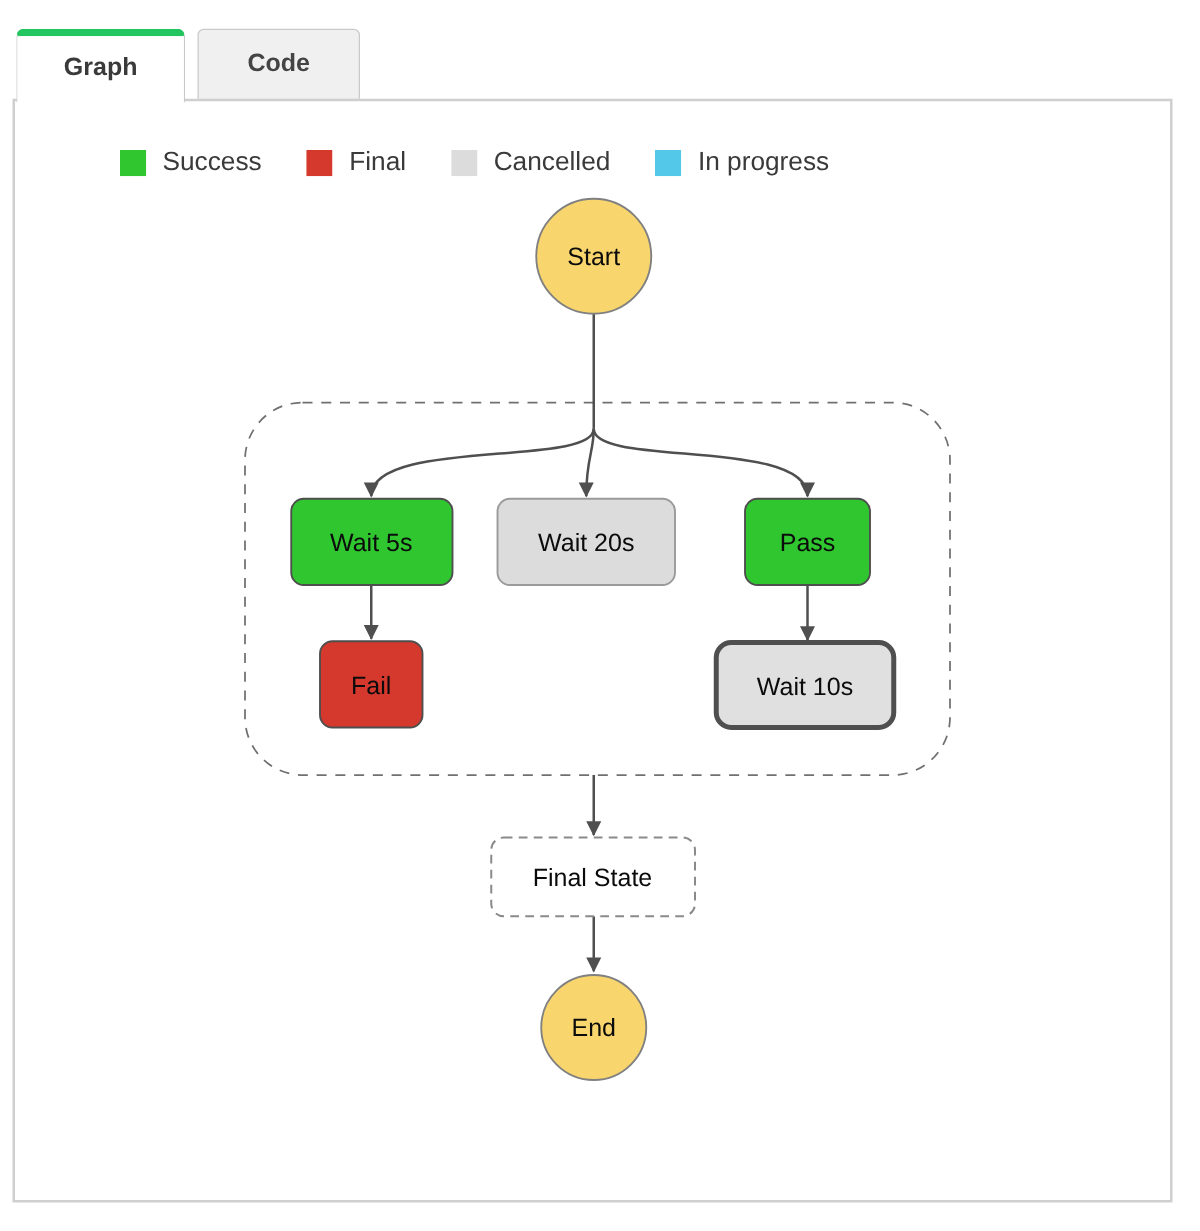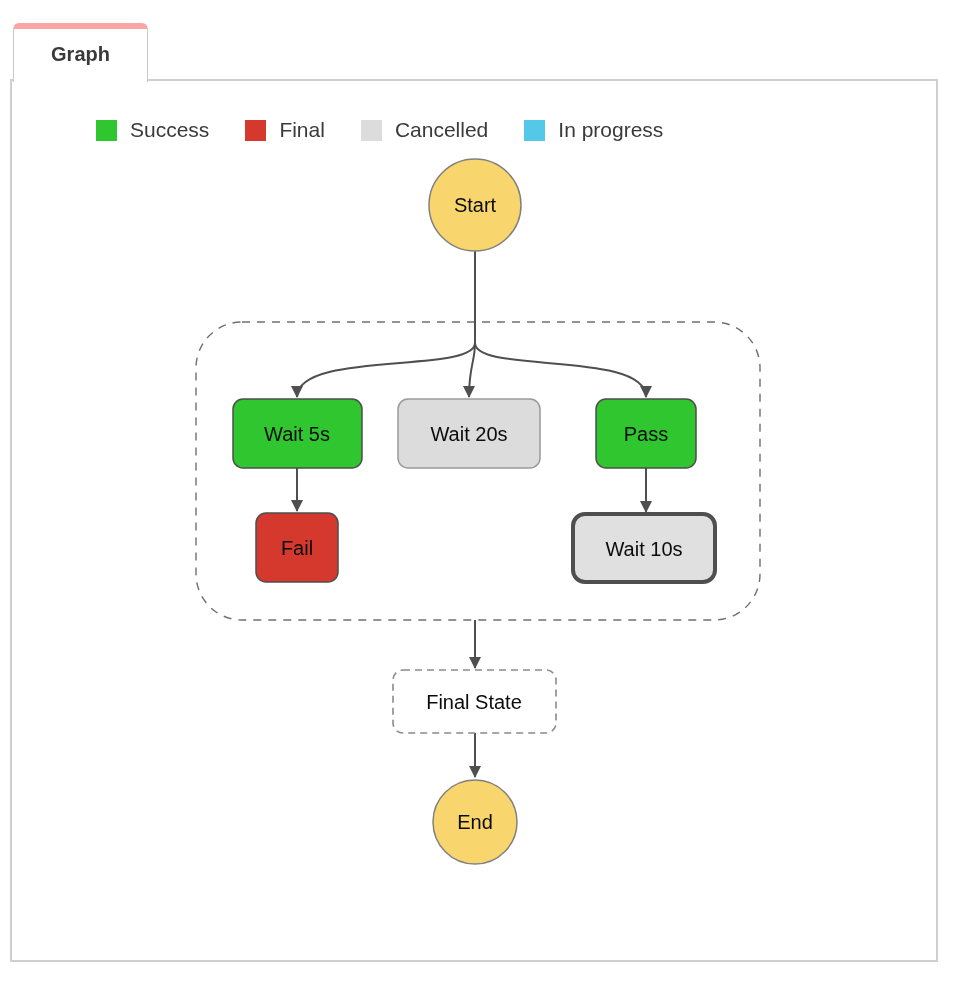--- a/index.html
+++ b/index.html
@@ -4,21 +4,21 @@
 <style>
   html,body{margin:0;padding:0;background:#ffffff;}
   #page{position:relative;width:960px;height:985px;background:#fff;
         font-family:"Liberation Sans", sans-serif;overflow:hidden;}
 
   
   .tab{position:absolute;top:23px;box-sizing:border-box;text-align:center;
        font-size:20px;font-weight:bold;color:#3a3a3a;cursor:pointer;}
   #tab-graph{left:13px;width:135px;height:59px;background:#ffffff;z-index:3;
        border-left:1px solid #c9c9c9;border-right:1px solid #c9c9c9;border-bottom:none;
-       border-top:6px solid #fca5a5;border-radius:6px 6px 0 0;line-height:50px;}
+       border-top:6px solid #22c55e;border-radius:6px 6px 0 0;line-height:50px;}
   #tab-code{left:158px;width:130px;height:57px;background:#f0f0f0;z-index:1;
        border:1px solid #c9c9c9;border-radius:5px 5px 0 0;line-height:54px;color:#444;}
 
   
   #panel{position:absolute;left:10px;top:79px;width:924px;height:879px;
          border:2px solid #cfcfcf;background:#fff;z-index:2;}
 
   
   #legend{position:absolute;left:68px;top:118px;display:flex;align-items:flex-start;z-index:4;padding-left:28px;}
   .legend-item{display:flex;align-items:center;margin-right:36px;}
@@ -31,20 +31,21 @@
   #graph-svg .node{pointer-events:auto;cursor:pointer;}
   .node-label{font-size:20px;fill:#0b0b0b;text-anchor:middle;}
   .edge{stroke:#4f4f4f;stroke-width:2;fill:none;}
 </style>
 </head>
 <body>
 
 <div id="page">
 
   <div id="tab-graph" class="tab">Graph</div>
+  <div id="tab-code" class="tab">Code</div>
 
   <div id="panel"></div>
 
   <div id="legend">
     <div class="legend-item">
       <svg class="legend-swatch" width="21" height="21">
         <rect x="0" y="0" width="21" height="21" fill="#2fc62f"></rect>
       </svg>
       <span class="legend-label">Success</span>
     </div>

